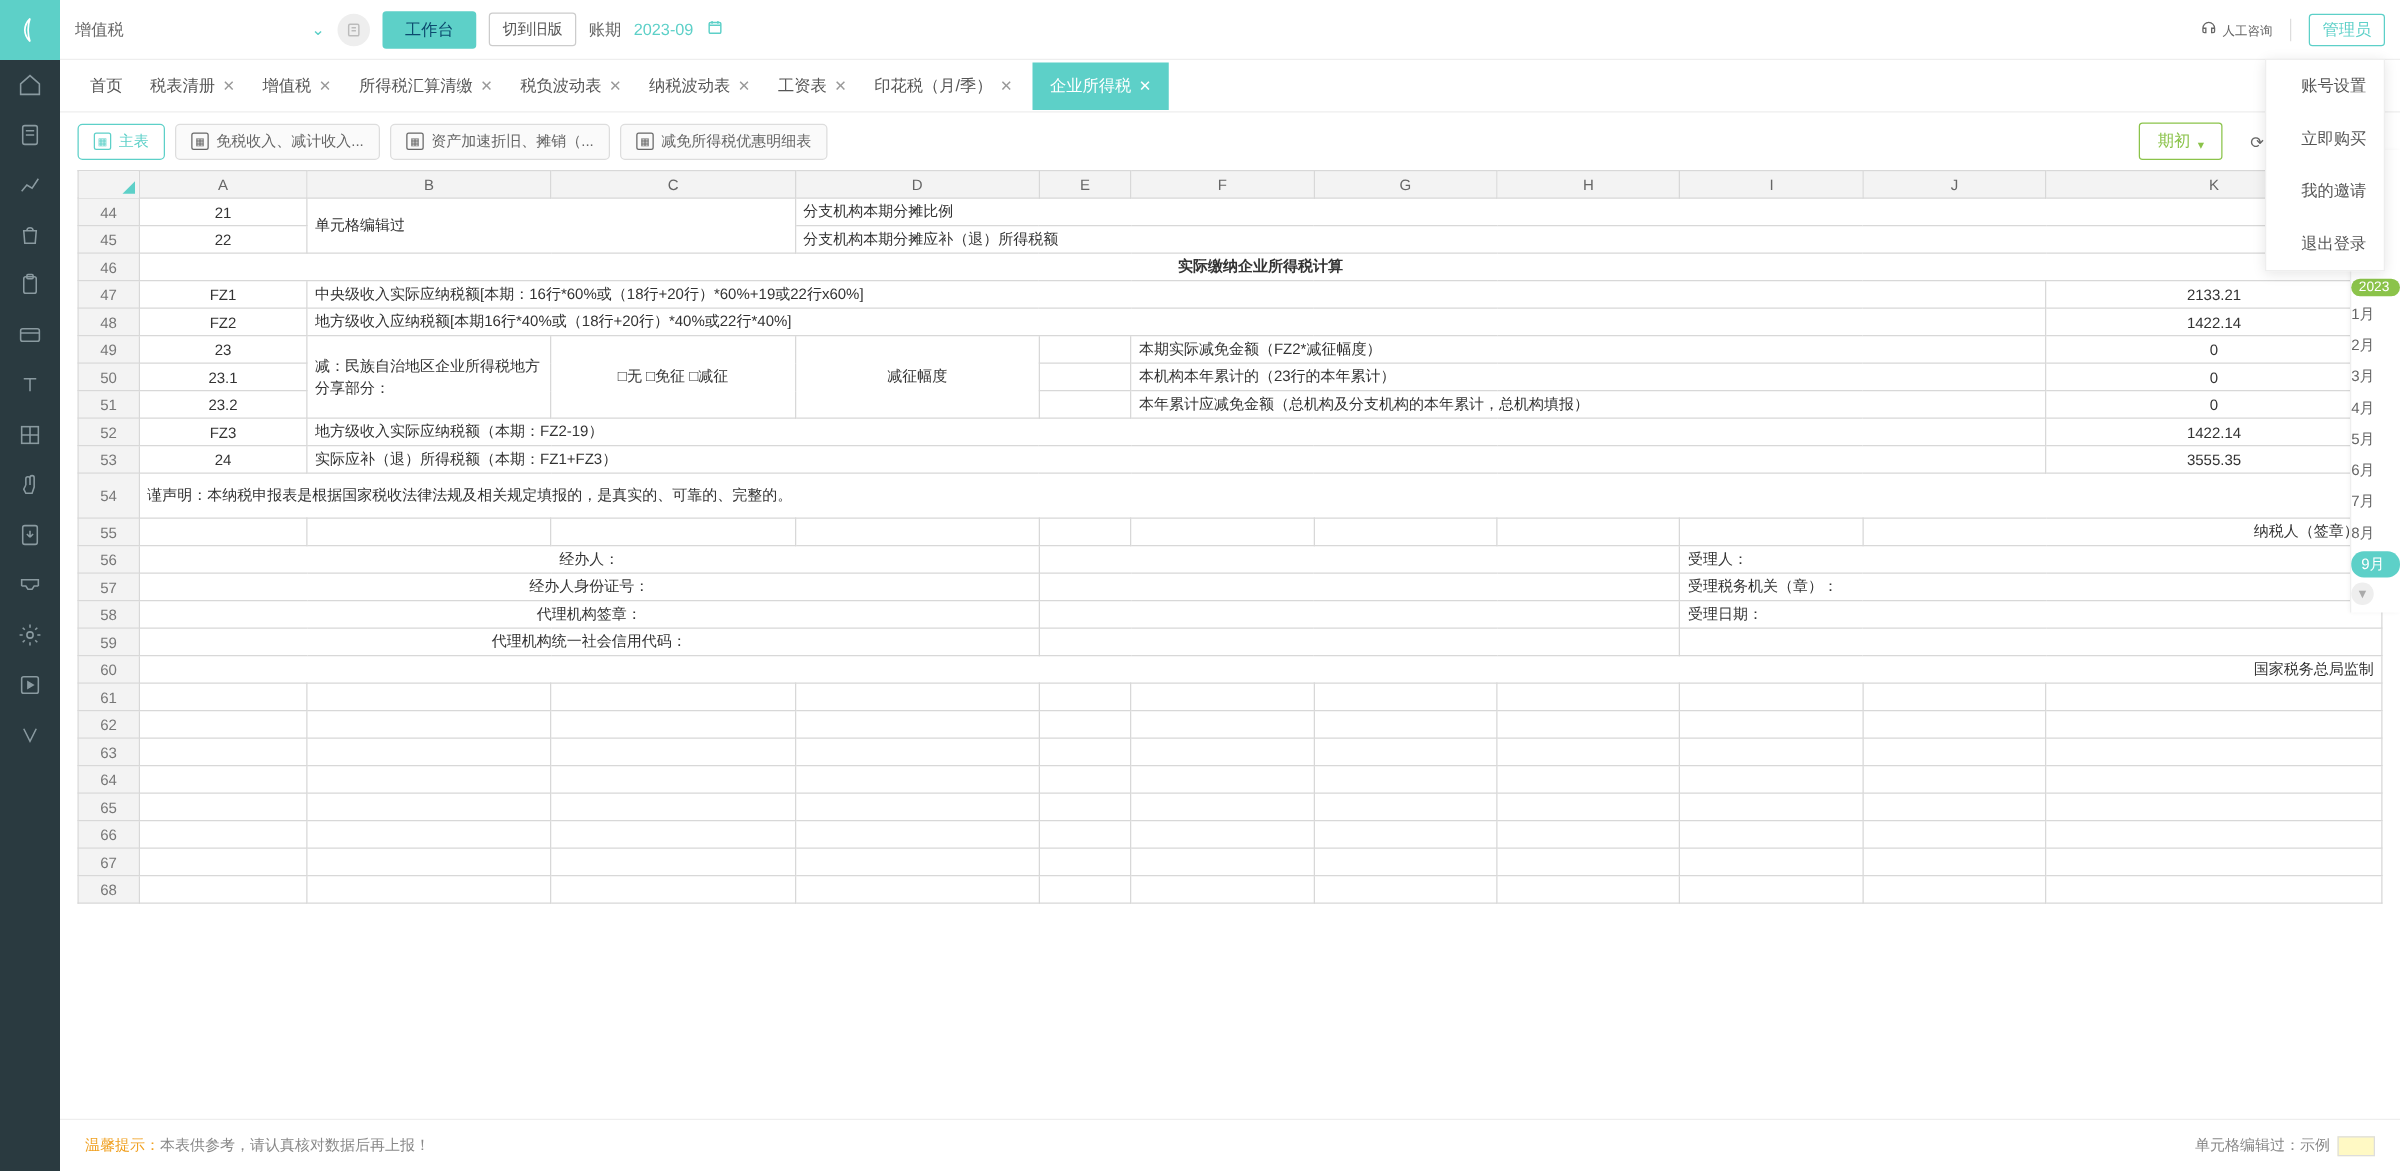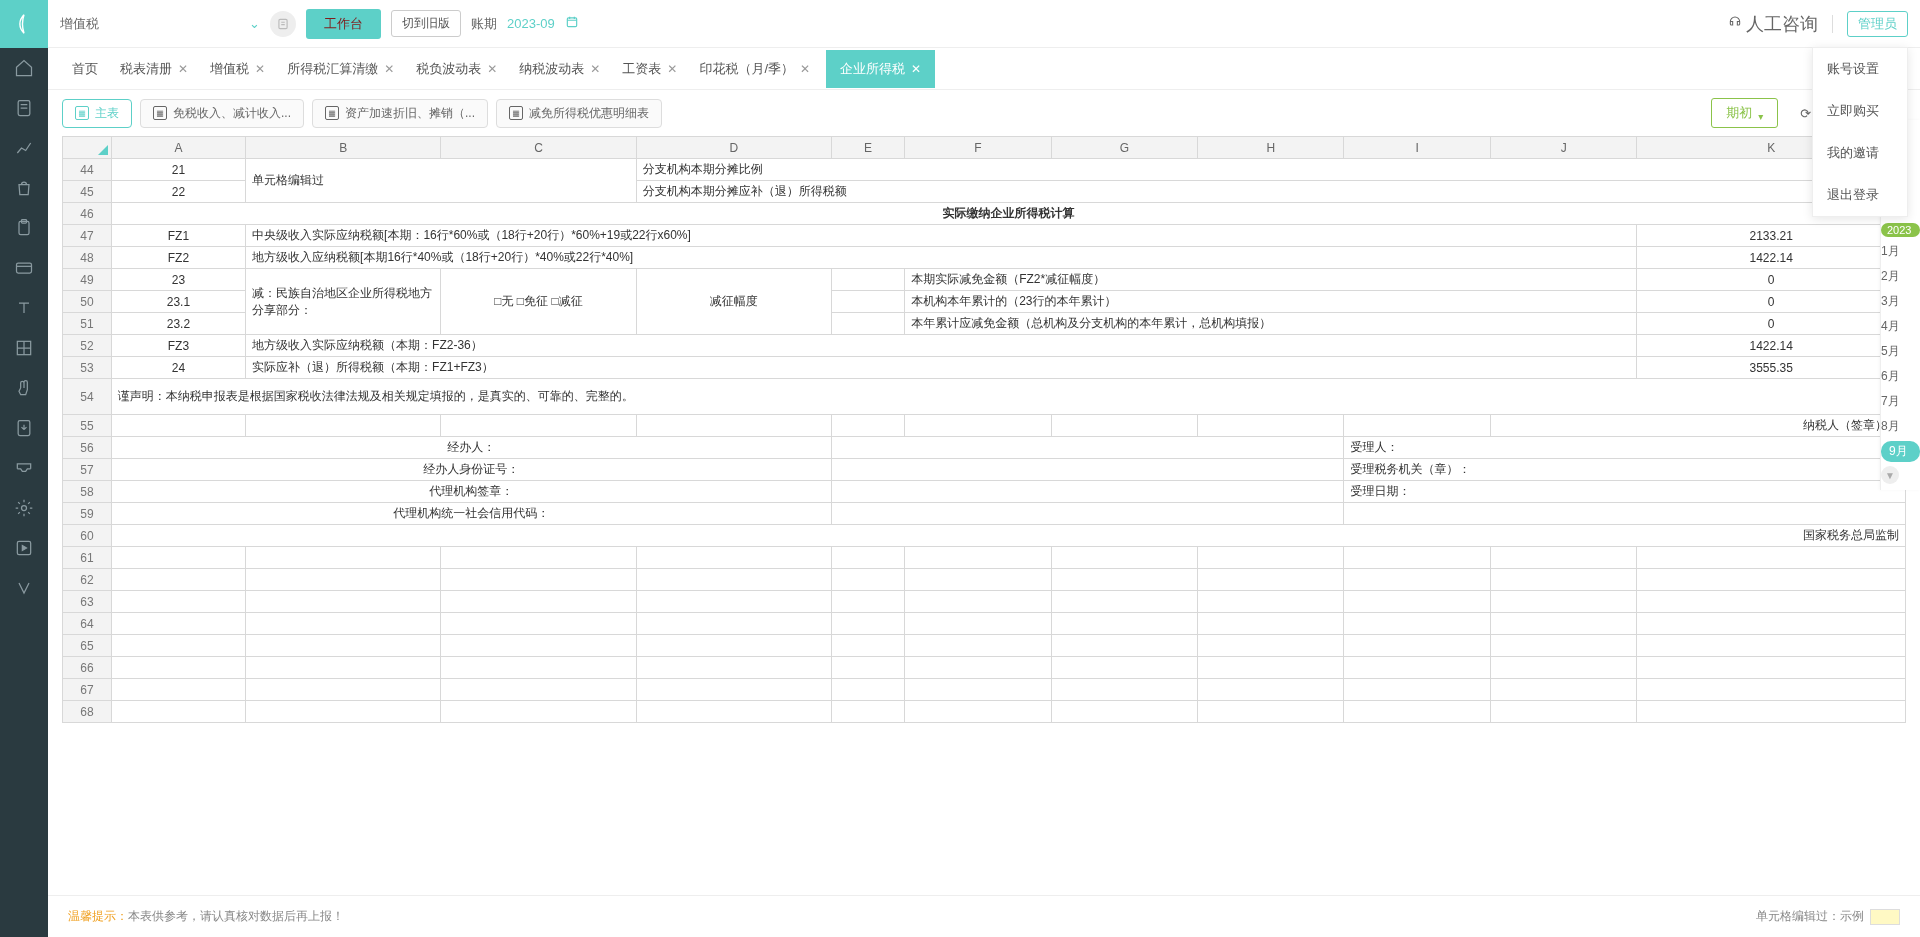--- a/index.html
+++ b/index.html
@@ -15,27 +15,27 @@
 .logo svg { width: 22px; height: 22px; }
 
 
 .main { flex: 1; display: flex; flex-direction: column; min-width: 0; }
 
 
 .header { height: 48px; border-bottom: 1px solid #eee; display: flex; align-items: center; padding: 0 12px; gap: 10px; }
 .dropdown-title { display: flex; align-items: center; gap: 8px; min-width: 200px; color: #666; cursor: pointer; }
 .dropdown-title .chev { color: #5dd0c8; }
 .circle-btn { width: 26px; height: 26px; border-radius: 50%; background: #eee; display: flex; align-items: center; justify-content: center; color: #bbb; }
-.btn-primary { background: #5dd0c8; color: #7f1d1d; border: none; padding: 6px 18px; border-radius: 3px; cursor: pointer; font-size: 13px; }
+.btn-primary { background: #5dd0c8; color: #0c4a6e; border: none; padding: 6px 18px; border-radius: 3px; cursor: pointer; font-size: 13px; }
 .btn-outline { background: #fff; border: 1px solid #ccc; padding: 4px 10px; border-radius: 3px; cursor: pointer; font-size: 12px; color: #555; }
 .label-text { color: #666; font-size: 13px; }
 .period-val { color: #5dd0c8; font-size: 13px; }
 .header-spacer { flex: 1; }
 .header-right { display: flex; align-items: center; gap: 14px; position: relative; }
-.icon-link { display: flex; align-items: flex-start; gap: 4px; color: #666; cursor: pointer; font-size: 18px; }
+.icon-link { display: flex; align-items: flex-end; gap: 4px; color: #666; cursor: pointer; font-size: 10px; }
 .admin-btn { border: 1px solid #5dd0c8; color: #5dd0c8; padding: 3px 10px; border-radius: 3px; cursor: pointer; font-size: 13px; }
 .divider-v { width: 1px; height: 18px; background: #ddd; }
 
 
 .tabs { height: 42px; display: flex; align-items: center; padding: 0 18px; gap: 10px; border-bottom: 1px solid #eee; font-size: 13px; }
 .tab { display: flex; align-items: center; gap: 6px; color: #555; cursor: pointer; padding: 10px 6px; white-space: nowrap; }
 .tab .x { color: #999; font-size: 12px; }
 .tab.active { background: #5dd0c8; color: #fff; padding: 10px 14px; }
 .tab.active .x { color: #fff; }
 
@@ -67,21 +67,21 @@
 
 
 .month-rail { position: absolute; right: 0; top: 120px; width: 40px; background: #fff; border-left: 1px solid #eee; display: flex; flex-direction: column; gap: 4px; padding: 6px 0; font-size: 12px; color: #666; box-shadow: -1px 0 3px rgba(0,0,0,0.04); }
 .month-rail .arrow { width: 18px; height: 18px; border-radius: 50%; background: #eee; display: flex; align-items: center; justify-content: center; color: #aaa; cursor: pointer; font-size: 10px; }
 .month-rail .m { cursor: pointer; padding: 2px 0; }
 .month-rail .year-badge { background: #8bc34a; color: #fff; border-radius: 10px; padding: 1px 6px; font-size: 11px; }
 .month-rail .m.active { background: #5dd0c8; color: #fff; border-radius: 10px; padding: 2px 8px; }
 
 
 .user-menu { position: absolute; right: 0; top: 36px; width: 96px; background: #fff; border: 1px solid #eee; box-shadow: 0 2px 10px rgba(0,0,0,.1); z-index: 50; }
-.user-menu div { padding: 12px 14px; font-size: 13px; color: #555; cursor: pointer; white-space: nowrap; }
+.user-menu div { padding: 12px 14px; font-size: 13px; color: #555; cursor: pointer; white-space: nowrap; text-align: right; }
 
 
 ::-webkit-scrollbar { width: 12px; height: 12px; }
 ::-webkit-scrollbar-thumb { background: #ccc; border-radius: 6px; }
 </style>
 </head>
 <body>
 
 <div class="app">
 
@@ -365,21 +365,21 @@
             <tr>
               <td class="rownum">51</td>
               <td class="c-center">23.2</td>
               <td colspan="1"></td>
               <td colspan="5">本年累计应减免金额（总机构及分支机构的本年累计，总机构填报）</td>
               <td class="c-center">0</td>
             </tr>
             <tr>
               <td class="rownum">52</td>
               <td class="c-center">FZ3</td>
-              <td colspan="9">地方级收入实际应纳税额（本期：FZ2-36）</td>
+              <td colspan="9">地方级收入实际应纳税额（本期：FZ2-19）</td>
               <td class="c-center">1422.14</td>
             </tr>
             <tr>
               <td class="rownum">53</td>
               <td class="c-center">24</td>
               <td colspan="9">实际应补（退）所得税额（本期：FZ1+FZ3）</td>
               <td class="c-center">3555.35</td>
             </tr>
             <tr style="height: 36px;">
               <td class="rownum">54</td>

